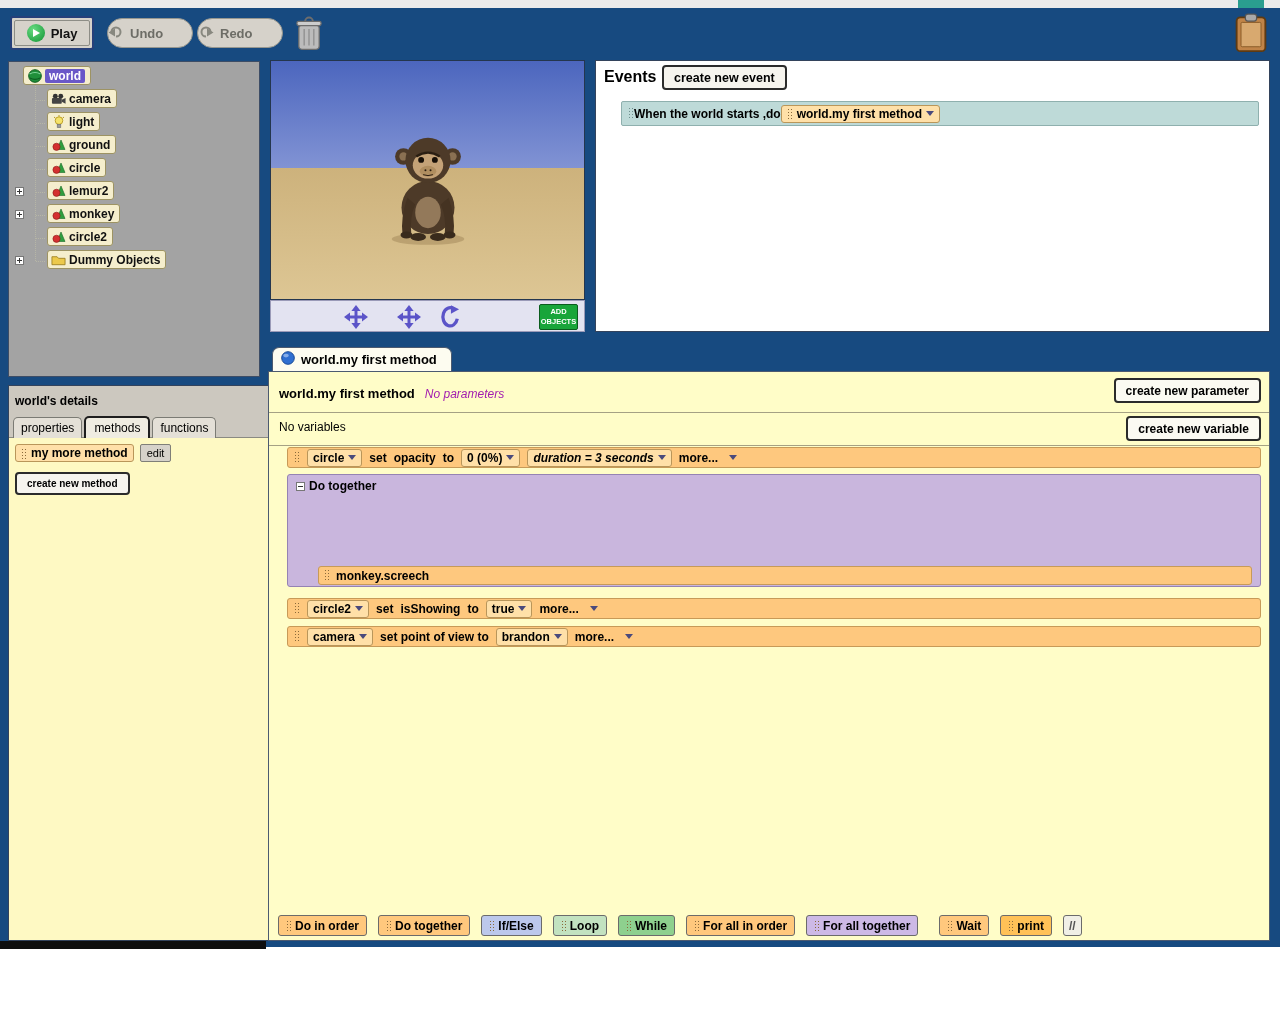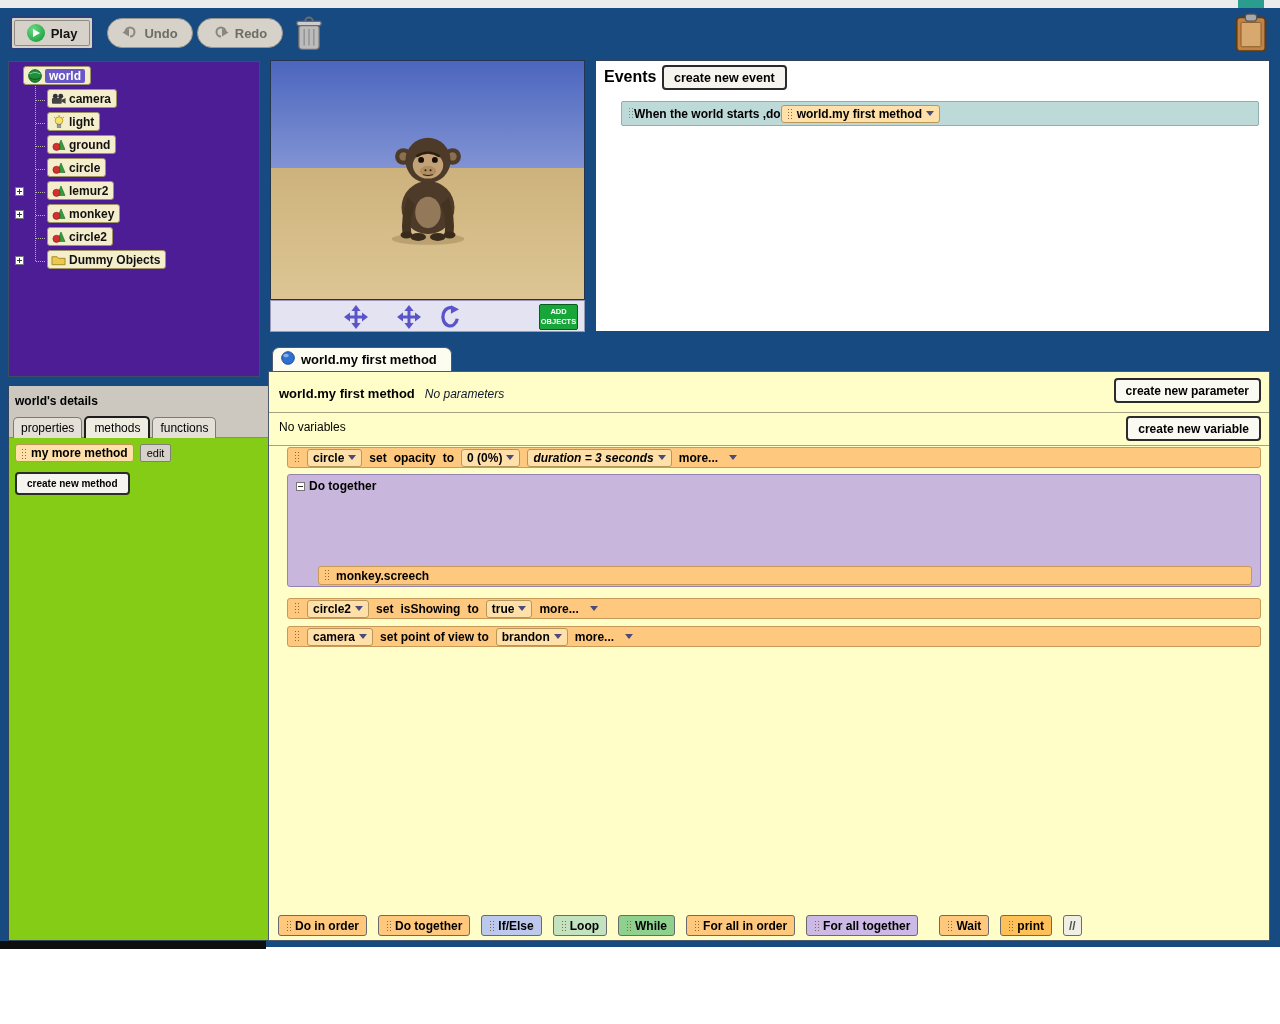--- a/index.html
+++ b/index.html
@@ -12,26 +12,26 @@
   .top-strip { position:absolute; left:0; top:0; width:1280px; height:10px; background:#ebebeb; }
   .green-box { position:absolute; right:16px; top:0; width:26px; height:10px; }
   .black-bar { position:absolute; left:0; top:10px; width:1280px; height:13px; background:#070707; }
   .app { position:absolute; left:0; top:8px; width:1280px; height:939px; background:#174a80; }
 
   
   .play-wrap { position:absolute; left:10px; top:8px; width:84px; height:34px; border:2px solid #26407a; background:#d6d2ca; border-radius:3px; padding:2px; }
   .play-btn { width:100%; height:100%; background:#d6d2ca; border:1px solid #8d8d86; border-radius:2px; display:flex; align-items:center; justify-content:center; gap:6px; font-weight:bold; font-size:13px; color:#111; cursor:default; }
   .play-icon { width:18px; height:18px; border-radius:50%; background:radial-gradient(circle at 35% 30%, #66da80, #129434); position:relative; flex:0 0 auto; }
   .play-icon::after { content:""; position:absolute; left:6.5px; top:4.5px; border-left:7px solid #ffffff; border-top:4.5px solid transparent; border-bottom:4.5px solid transparent; }
-  .tool-btn { position:absolute; top:10px; height:30px; background:#d6d2ca; border:1px solid #97978f; border-radius:15px; display:flex; align-items:center; justify-content:center; gap:6px; font-size:13px; font-weight:bold; color:#6d6d66; }
+  .tool-btn { position:absolute; top:10px; height:30px; background:#d6d2ca; border:1px solid #97978f; border-radius:15px; display:flex; align-items:center; gap:6px; font-size:13px; font-weight:bold; color:#6d6d66; }
   .trash-wrap { position:absolute; left:295px; top:8px; width:28px; height:36px; }
   .clipboard-wrap { position:absolute; left:1234px; top:5px; width:34px; height:40px; }
 
   
-  .tree-panel { position:absolute; left:8px; top:53px; width:252px; height:316px; background:#4c1d95; border:1px solid #3d4d66; }
+  .tree-panel { position:absolute; left:8px; top:53px; width:252px; height:316px; background:#a3a3a3; border:1px solid #3d4d66; }
   .trow { position:absolute; display:flex; align-items:center; gap:3px; background:#f5eecd; border:1px solid #9d9363; border-radius:3px; padding:1px 5px 1px 3px; font-size:12px; font-weight:bold; color:#111; height:19px; }
   .trow .lbl { white-space:nowrap; }
   .trow .lbl.sel { background:#6a58c8; color:#ffffff; padding:0 4px; border-radius:2px; }
   .ticon { display:inline-flex; width:15px; height:13px; align-items:center; justify-content:center; }
   .plus-box { position:absolute; left:6px; width:9px; height:9px; background:#ffffff; border:1px solid #777; }
   .plus-box::before { content:""; position:absolute; left:1px; right:1px; top:3px; border-top:1px solid #333; }
   .plus-box::after { content:""; position:absolute; top:1px; bottom:1px; left:3px; border-left:1px solid #333; }
   .tree-vline { position:absolute; left:26px; width:0; border-left:1px dotted #b6b6a6; }
   .tree-hline { position:absolute; left:27px; width:9px; border-top:1px dotted #b6b6a6; }
 
@@ -52,36 +52,36 @@
 
   
   .grip { display:inline-block; width:6px; height:13px; background-image:radial-gradient(#8a6a3a 34%, rgba(0,0,0,0) 38%); background-size:3px 3px; flex:0 0 auto; }
   .grip.teal { background-image:radial-gradient(#6f8f8d 34%, rgba(0,0,0,0) 38%); }
   .chip { display:inline-flex; align-items:center; gap:4px; background:#ffe0a8; border:1px solid #b9965a; border-radius:3px; padding:1px 5px; font-weight:bold; font-size:12px; color:#000; white-space:nowrap; }
   .chip.ital { font-style:italic; }
   .tri { width:0; height:0; border-left:4px solid transparent; border-right:4px solid transparent; border-top:5px solid #4a4a7c; flex:0 0 auto; }
   .more-ctl { display:inline-flex; align-items:center; gap:11px; font-weight:bold; font-size:12px; color:#000; }
 
   
-  .details-panel { position:absolute; left:8px; top:377px; width:276px; height:556px; background:#84cc16; border:1px solid #33435c; }
+  .details-panel { position:absolute; left:8px; top:377px; width:276px; height:556px; background:#fef9c3; border:1px solid #33435c; }
   .details-head { position:absolute; left:0; top:0; right:0; height:52px; background:#ccc8bf; border-bottom:1px solid #8a8a82; }
   .details-title { position:absolute; left:6px; top:8px; font-size:12px; font-weight:bold; color:#000; }
   .tabs { position:absolute; left:4px; top:30px; display:flex; align-items:flex-end; gap:2px; }
   .dtab { padding:3px 7px; font-size:12px; background:#e4e0d7; border:1px solid #7b7b74; border-bottom:none; border-radius:5px 5px 0 0; color:#000; }
   .dtab.active { background:#efece1; border:2px solid #1e1e1e; border-bottom:none; padding:3px 8px; }
   .details-row { position:absolute; left:6px; top:58px; display:flex; align-items:center; gap:6px; }
   .edit-btn { height:18px; padding:0 6px; background:#d6d2ca; border:1px solid #7f7f78; border-radius:2px; font-size:11px; color:#000; display:flex; align-items:center; }
   .create-method-btn { position:absolute; left:6px; top:86px; height:23px; padding:0 10px; background:#f6f4ee; border:2px solid #2b2b2b; border-radius:4px; font-size:10px; font-weight:bold; color:#000; display:flex; align-items:center; }
 
   
   .editor-tab { position:absolute; left:272px; top:339px; height:24px; padding:0 14px 0 8px; background:#fdfcf0; border:1px solid #4c5a70; border-bottom:none; border-radius:7px 7px 0 0; display:flex; align-items:center; gap:6px; font-size:13px; font-weight:bold; color:#000; }
   .editor { position:absolute; left:268px; top:363px; width:1002px; height:570px; background:#fffdc8; border:1px solid #4c5a70; }
   .ed-header { position:absolute; left:10px; top:14px; display:flex; align-items:baseline; gap:10px; }
   .ed-title { font-size:13px; font-weight:bold; color:#000; }
-  .ed-noparams { font-size:12px; font-style:italic; color:#0f172a; }
+  .ed-noparams { font-size:12px; font-style:italic; color:#a21caf; }
   .ed-btn { position:absolute; right:8px; height:25px; padding:0 10px; background:#fbfaf2; border:2px solid #2b2b2b; border-radius:4px; font-size:12px; font-weight:bold; color:#000; display:flex; align-items:center; justify-content:center; }
   .ed-divider { position:absolute; left:0; right:0; border-top:1px solid #a5a184; }
   .ed-novars { position:absolute; left:10px; top:48px; font-size:12px; color:#000; }
 
   .stmt { position:absolute; left:18px; width:974px; height:21px; background:#fec87e; border:1px solid #c79a58; border-radius:3px; display:flex; align-items:center; gap:7px; padding:0 6px; font-size:12px; font-weight:bold; color:#000; }
   .kw { font-weight:bold; }
   .do-block { position:absolute; left:18px; top:102px; width:974px; height:113px; background:#c9b6dd; border:1px solid #9583b3; border-radius:3px; }
   .do-head { display:flex; align-items:center; gap:4px; padding:4px 0 0 8px; font-size:12px; font-weight:bold; color:#000; }
   .minus-box { width:9px; height:9px; background:#ffffff; border:1px solid #777; position:relative; flex:0 0 auto; }
   .minus-box::after { content:""; position:absolute; left:1px; right:1px; top:3px; border-top:1px solid #333; }

